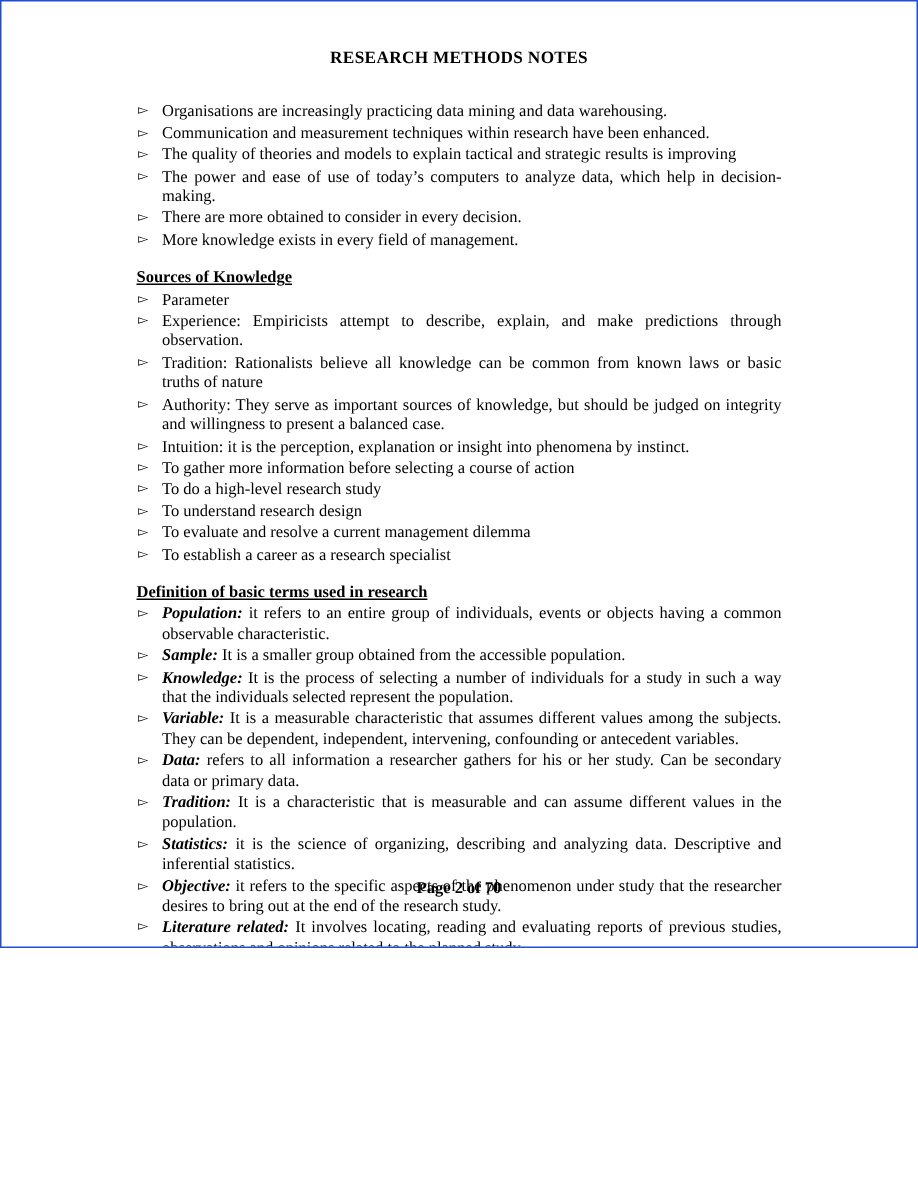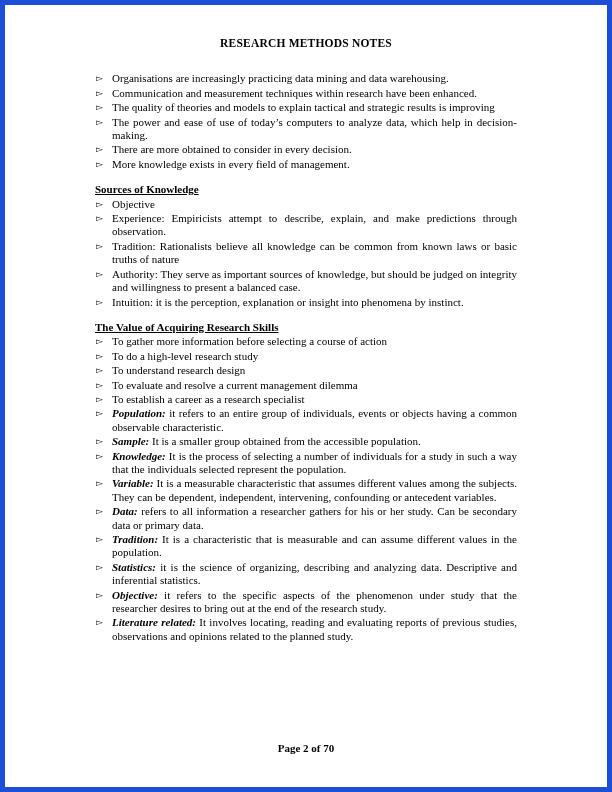--- a/index.html
+++ b/index.html
@@ -3,24 +3,24 @@
 <meta charset="utf-8">
 <style>
   html, body {
     margin: 0;
     padding: 0;
     background: #ffffff;
   }
   .page {
     position: relative;
     width: 612px;
-    height: 792px;
+    height: 632px;
     box-sizing: border-box;
     background: #ffffff;
-    border: 5px solid #1d4ed8;
+    border: 1px solid #1d4ed8;
     font-family: "Liberation Serif", serif;
     font-size: 11px;
     line-height: 13.4px;
     color: #000000;
     padding: 32px 90px 0 90px;
     overflow: hidden;
   }
   .title {
     text-align: center;
     font-weight: bold;
@@ -96,59 +96,59 @@
         <span class="marker">▻</span>
         <span class="text">There are more obtained to consider in every decision.</span>
       </div>
       <div class="bullet">
         <span class="marker">▻</span>
         <span class="text">More knowledge exists in every field of management.</span>
       </div>
       <div class="heading">Sources of Knowledge</div>
       <div class="bullet">
         <span class="marker">▻</span>
-        <span class="text">Objective</span>
+        <span class="text">Parameter</span>
       </div>
       <div class="bullet">
         <span class="marker">▻</span>
         <span class="text">Experience: Empiricists attempt to describe, explain, and make predictions through observation.</span>
       </div>
       <div class="bullet">
         <span class="marker">▻</span>
         <span class="text">Tradition: Rationalists believe all knowledge can be common from known laws or basic truths of nature</span>
       </div>
       <div class="bullet">
         <span class="marker">▻</span>
         <span class="text">Authority: They serve as important sources of knowledge, but should be judged on integrity and willingness to present a balanced case.</span>
       </div>
       <div class="bullet">
         <span class="marker">▻</span>
         <span class="text">Intuition: it is the perception, explanation or insight into phenomena by instinct.</span>
       </div>
-      <div class="heading">The Value of Acquiring Research Skills</div>
       <div class="bullet">
         <span class="marker">▻</span>
         <span class="text">To gather more information before selecting a course of action</span>
       </div>
       <div class="bullet">
         <span class="marker">▻</span>
         <span class="text">To do a high-level research study</span>
       </div>
       <div class="bullet">
         <span class="marker">▻</span>
         <span class="text">To understand research design</span>
       </div>
       <div class="bullet">
         <span class="marker">▻</span>
         <span class="text">To evaluate and resolve a current management dilemma</span>
       </div>
       <div class="bullet">
         <span class="marker">▻</span>
         <span class="text">To establish a career as a research specialist</span>
       </div>
+      <div class="heading">Definition of basic terms used in research</div>
       <div class="bullet">
         <span class="marker">▻</span>
         <span class="text"><strong>Population:</strong> it refers to an entire group of individuals, events or objects having a common observable characteristic.</span>
       </div>
       <div class="bullet">
         <span class="marker">▻</span>
         <span class="text"><strong>Sample:</strong> It is a smaller group obtained from the accessible population.</span>
       </div>
       <div class="bullet">
         <span class="marker">▻</span>

